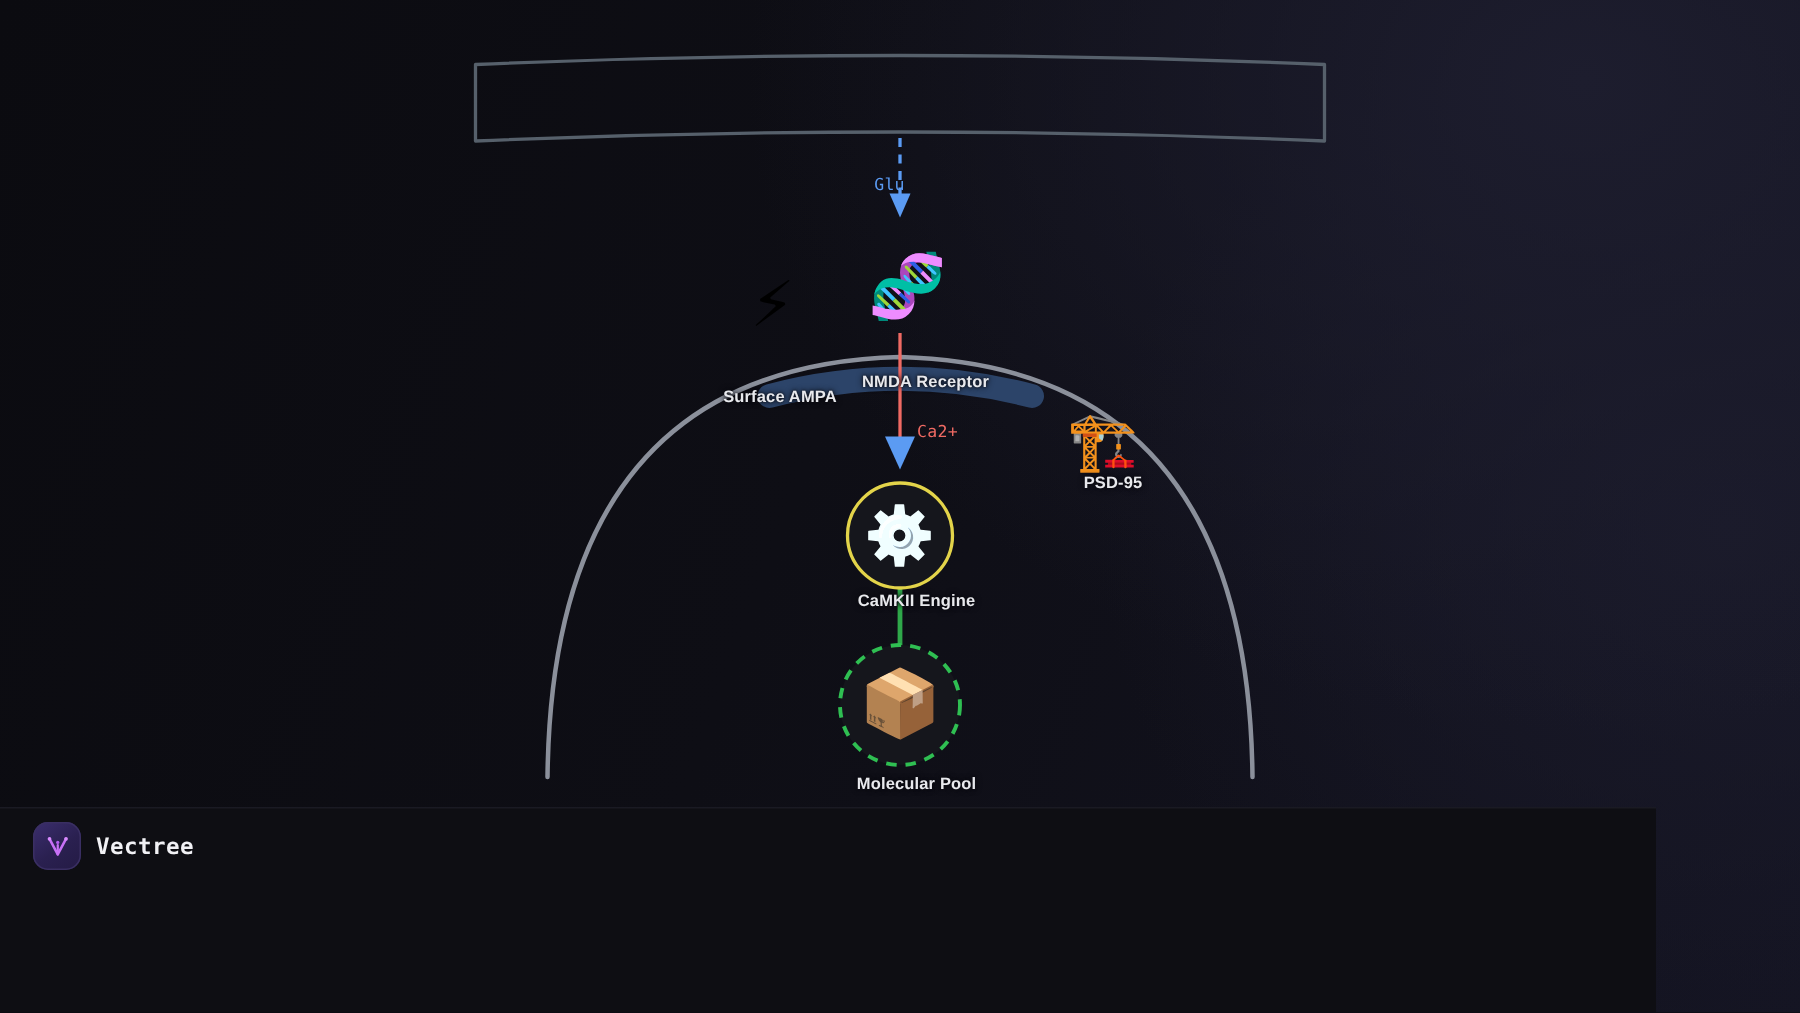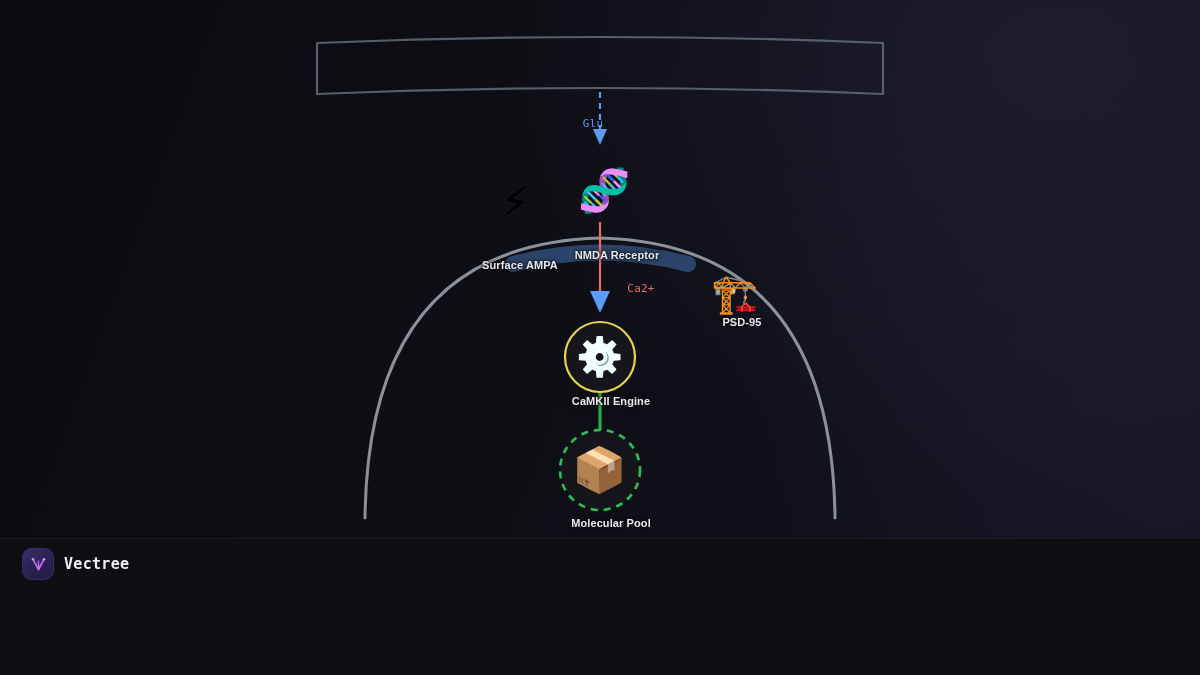--- a/index.html
+++ b/index.html
@@ -57,21 +57,21 @@
     transform: translate(-50%, -50%);
     white-space: nowrap;
     letter-spacing: 0.2px;
   }
 
   
   #footer {
     position: absolute;
     left: 0;
     bottom: 0;
-    width: 1200px;
+    width: 1104px;
     height: 137px;
     background: #0e0e13;
     border-top: 1px solid #1a1a23;
     box-sizing: border-box;
   }
   #brand {
     position: absolute;
     left: 22px;
     top: 9px;
     display: flex;
@@ -163,21 +163,21 @@
     <span class="node-label" style="left:520px; top:259px;">Surface AMPA</span>
 
     <span class="node-label" style="left:742px; top:316px;">PSD-95</span>
 
     <span class="node-label" style="left:611px; top:395px;">CaMKII Engine</span>
 
     <span class="node-label" style="left:611px; top:517px;">Molecular Pool</span>
 
     <span class="flow-label" style="left:593px; top:123px; color:#5b9bf3;">Glu</span>
 
-    <span class="flow-label" style="left:625px; top:288px; color:#ef6a63;margin-left:16px;">Ca2+</span>
+    <span class="flow-label" style="left:625px; top:288px; color:#ef6a63;">Ca2+</span>
   </div>
 
   <div id="footer">
 
     <div id="brand">
       <div id="brand-mark">
         <svg width="19" height="19" viewBox="0 0 19 19" xmlns="http://www.w3.org/2000/svg">
           <path d="M4 4.2 L9.5 14.6 L15 4.2" fill="none" stroke="#c770f5" stroke-width="1.7" stroke-linecap="round" stroke-linejoin="round"></path>
           <path d="M9.5 14.6 L9.5 8.4" fill="none" stroke="#c770f5" stroke-width="1.5" stroke-linecap="round"></path>
           <circle cx="4" cy="4.2" r="1.25" fill="#d98bff"></circle>

